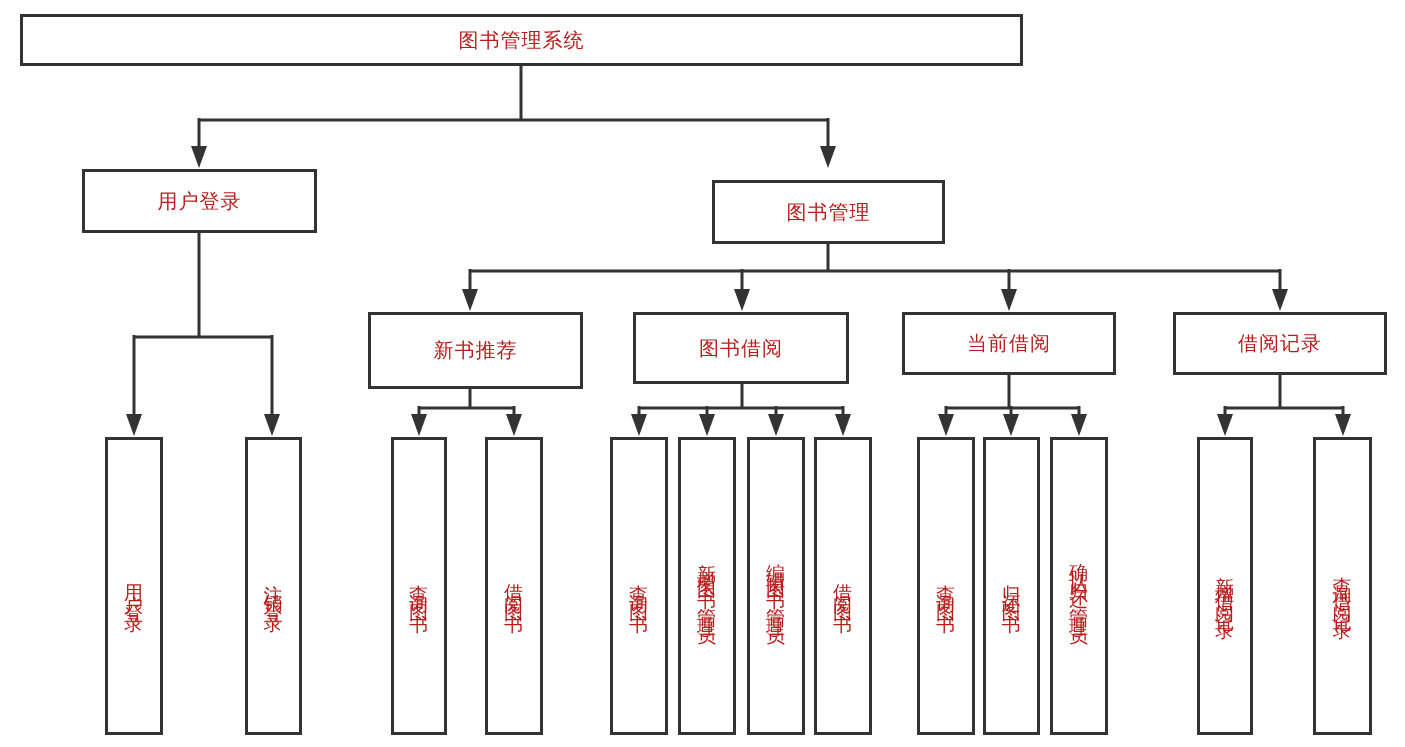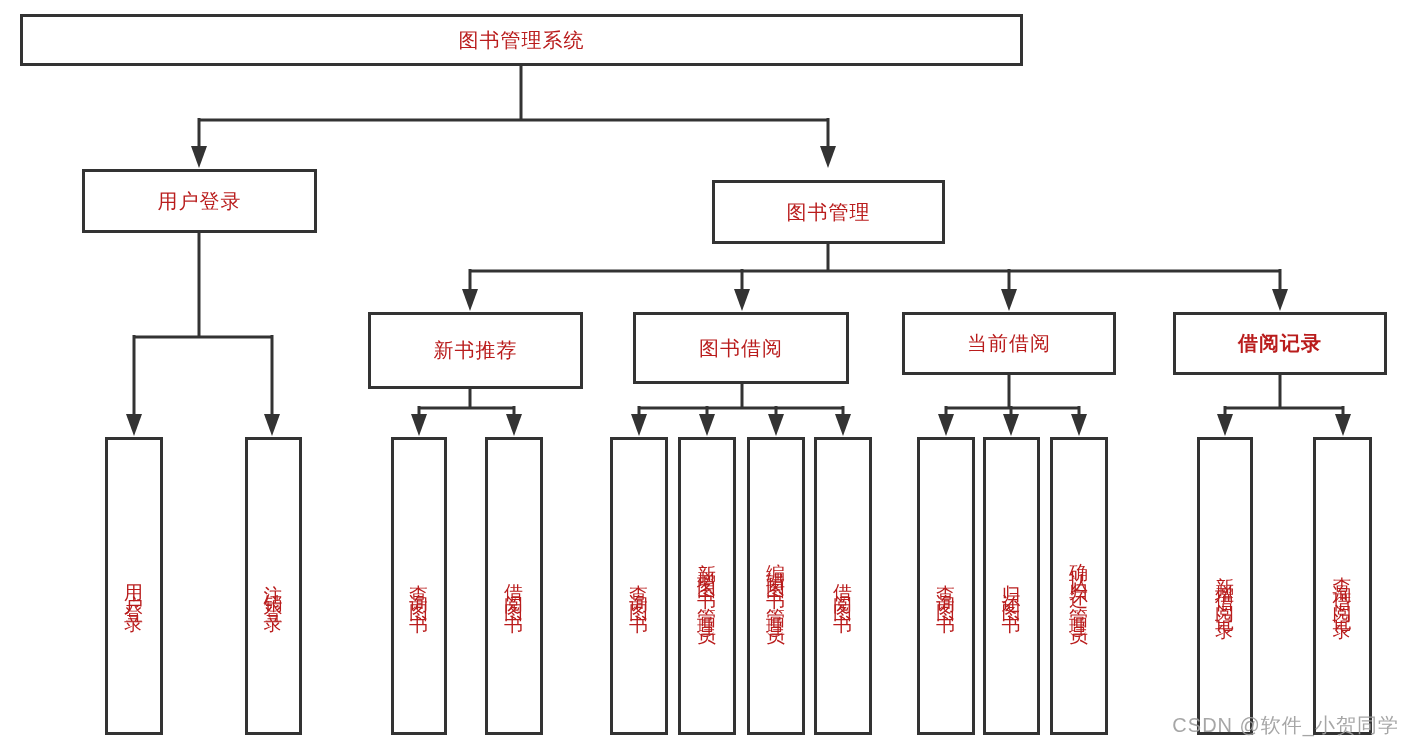--- a/index.html
+++ b/index.html
@@ -115,35 +115,34 @@
   </svg>
 
   <div class="node h-node" style="left:20px;top:14px;width:1003px;height:52px;">图书管理系统</div>
 
   <div class="node h-node" style="left:82px;top:169px;width:235px;height:64px;">用户登录</div>
   <div class="node h-node" style="left:712px;top:180px;width:233px;height:64px;">图书管理</div>
 
   <div class="node h-node" style="left:348px;top:312px;width:215px;height:77px;margin-left:20px;">新书推荐</div>
   <div class="node h-node" style="left:633px;top:312px;width:216px;height:72px;">图书借阅</div>
   <div class="node h-node" style="left:902px;top:312px;width:214px;height:63px;font-family:Liberation Mono, monospace;">当前借阅</div>
-  <div class="node h-node" style="left:1173px;top:312px;width:214px;height:63px;font-weight:bold;">借阅记录</div>
+  <div class="node h-node" style="left:1173px;top:312px;width:214px;height:63px;">借阅记录</div>
 
   <div class="node v-node" style="left:105px;top:437px;width:58px;height:298px;">用户登录</div>
   <div class="node v-node" style="left:245px;top:437px;width:57px;height:298px;">注销登录</div>
 
   <div class="node v-node" style="left:391px;top:437px;width:56px;height:298px;">查询图书</div>
   <div class="node v-node" style="left:485px;top:437px;width:58px;height:298px;">借阅图书</div>
 
   <div class="node v-node" style="left:610px;top:437px;width:58px;height:298px;">查询图书</div>
   <div class="node v-node long" style="left:678px;top:437px;width:58px;height:298px;">新增图书（管理员）</div>
   <div class="node v-node long" style="left:747px;top:437px;width:58px;height:298px;">编辑图书（管理员）</div>
   <div class="node v-node" style="left:814px;top:437px;width:58px;height:298px;">借阅图书</div>
 
   <div class="node v-node" style="left:917px;top:437px;width:58px;height:298px;">查询图书</div>
   <div class="node v-node" style="left:983px;top:437px;width:57px;height:298px;">归还图书</div>
   <div class="node v-node long" style="left:1050px;top:437px;width:58px;height:298px;">确认归还（管理员）</div>
 
   <div class="node v-node long" style="left:1197px;top:437px;width:56px;height:298px;">新增借阅记录</div>
   <div class="node v-node long" style="left:1313px;top:437px;width:59px;height:298px;">查询借阅记录</div>
 
-  <div class="watermark">CSDN @软件_小贺同学</div>
 
 </div>
 
 </body></html>

